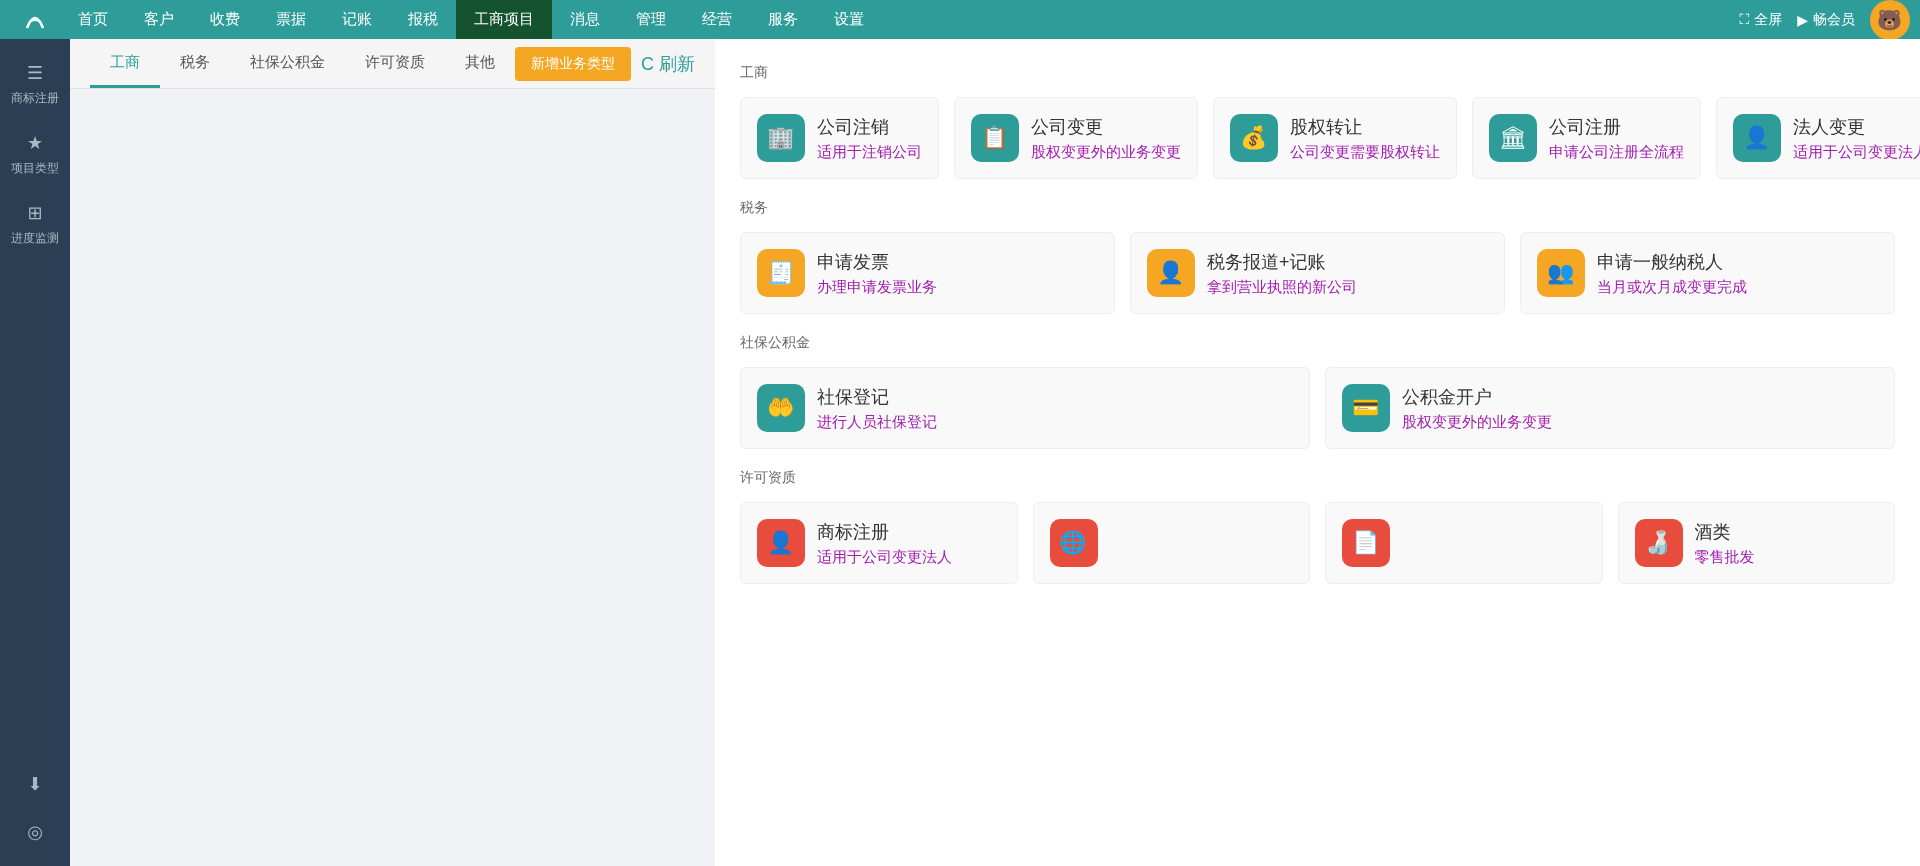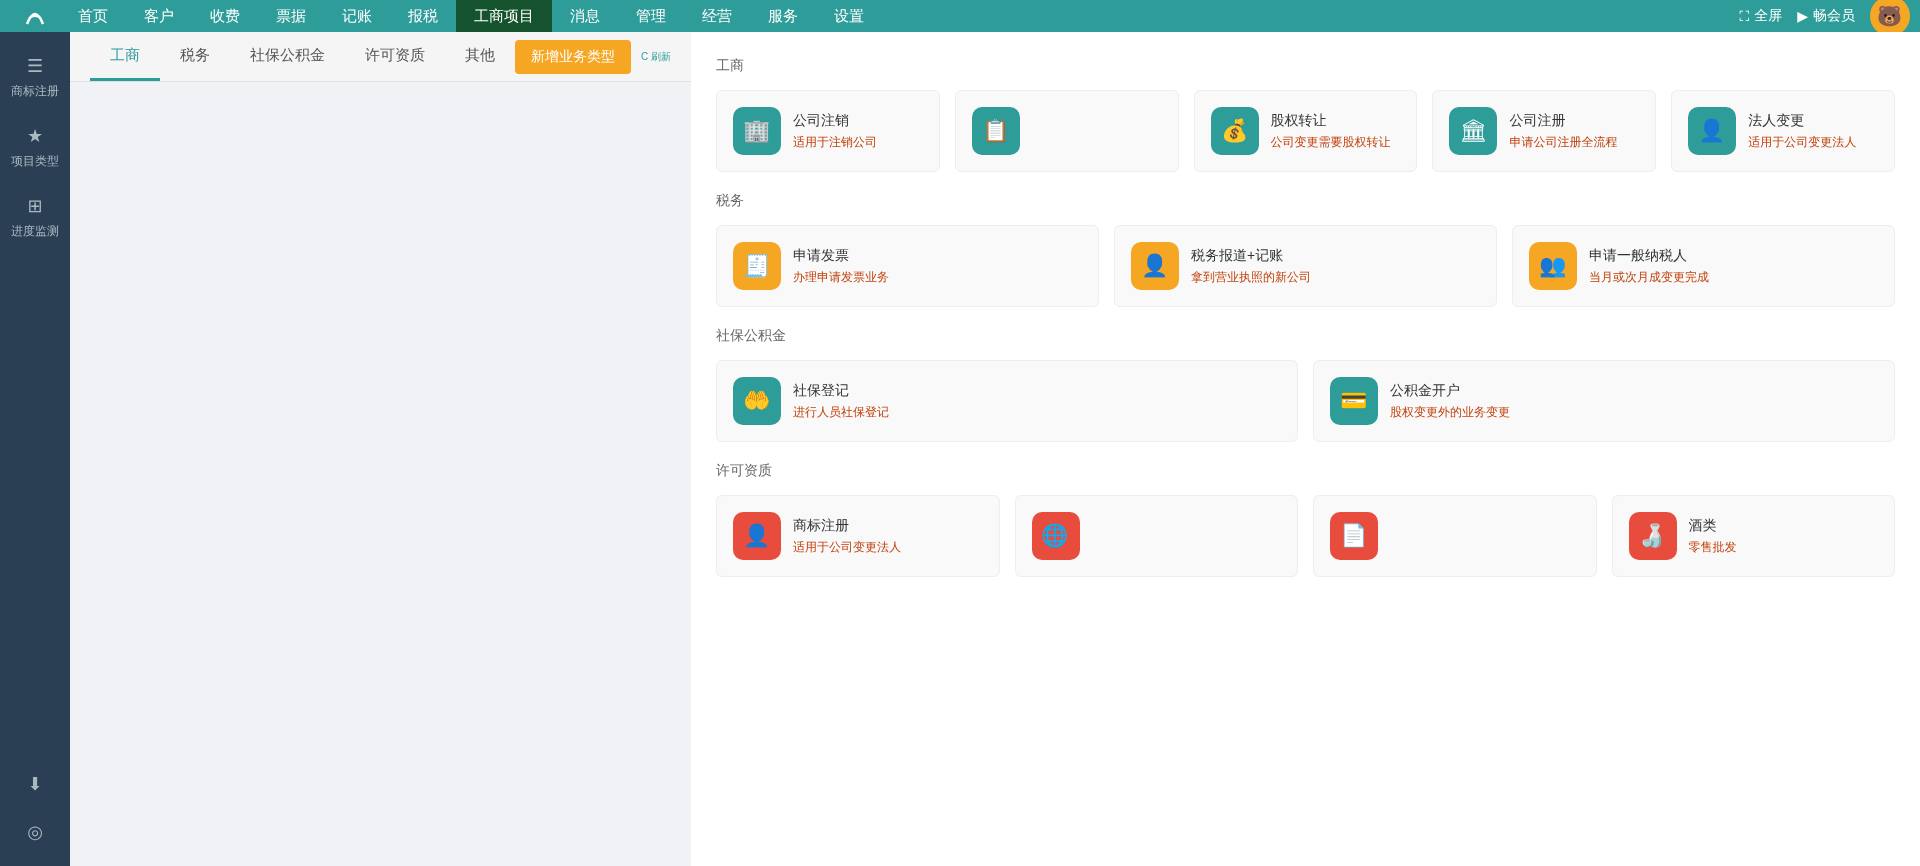--- a/index.html
+++ b/index.html
@@ -1,21 +1,21 @@
 <!DOCTYPE html>
 <html><head>
   <meta charset="utf-8">
   <style>
     * { box-sizing: border-box; margin: 0; padding: 0; }
     body { font-family: 'Microsoft YaHei', 'PingFang SC', Arial, sans-serif; background: #f0f2f5; display: flex; flex-direction: column; height: 866px; overflow: hidden; }
 
     
     .top-nav {
       background: #2e9d9a;
-      height: 32px;
+      height: 39px;
       display: flex;
       align-items: center;
       padding: 0 10px;
       flex-shrink: 0;
     }
     .top-nav-logo {
       width: 50px;
       height: 50px;
       display: flex;
       align-items: center;
@@ -167,21 +167,21 @@
       border-radius: 4px;
       padding: 8px 16px;
       font-size: 14px;
       cursor: pointer;
       white-space: nowrap;
     }
     .btn-refresh {
       background: none;
       border: none;
       color: #2e9d9a;
-      font-size: 10px;
+      font-size: 18px;
       cursor: pointer;
       display: flex;
       align-items: center;
       gap: 4px;
       white-space: nowrap;
       text-align: center;
     }
 
     
     .content-body {
@@ -222,31 +222,31 @@
       border-radius: 10px;
       display: flex;
       align-items: center;
       justify-content: center;
       flex-shrink: 0;
       font-size: 22px;
       color: #fff;
     }
     .card-info { flex: 1; min-width: 0; }
     .card-title {
-      font-size: 14px;
+      font-size: 18px;
       font-weight: 500;
       color: #333;
       margin-bottom: 4px;
       white-space: nowrap;
       overflow: hidden;
       text-overflow: ellipsis;
     }
     .card-desc {
-      font-size: 12px;
-      color: #c2410c;
+      font-size: 15px;
+      color: #a21caf;
       white-space: nowrap;
       overflow: hidden;
       text-overflow: ellipsis;
     }
 
     
     .ic-teal { background: #2e9d9a; }
     .ic-orange { background: #f5a623; }
     .ic-red { background: #e74c3c; }
 
@@ -346,20 +346,24 @@
       </div>
       <div class="card-info">
         <div class="card-title">公司注销</div>
         <div class="card-desc">适用于注销公司</div>
       </div>
     </div>
           <div class="card">
       <div class="card-icon-wrap ic-teal">
         <span style="font-size:22px;">📋</span>
       </div>
+      <div class="card-info">
+        <div class="card-title">公司变更</div>
+        <div class="card-desc">股权变更外的业务变更</div>
+      </div>
     </div>
           <div class="card">
       <div class="card-icon-wrap ic-teal">
         <span style="font-size:22px;">💰</span>
       </div>
       <div class="card-info">
         <div class="card-title">股权转让</div>
         <div class="card-desc">公司变更需要股权转让</div>
       </div>
     </div>

